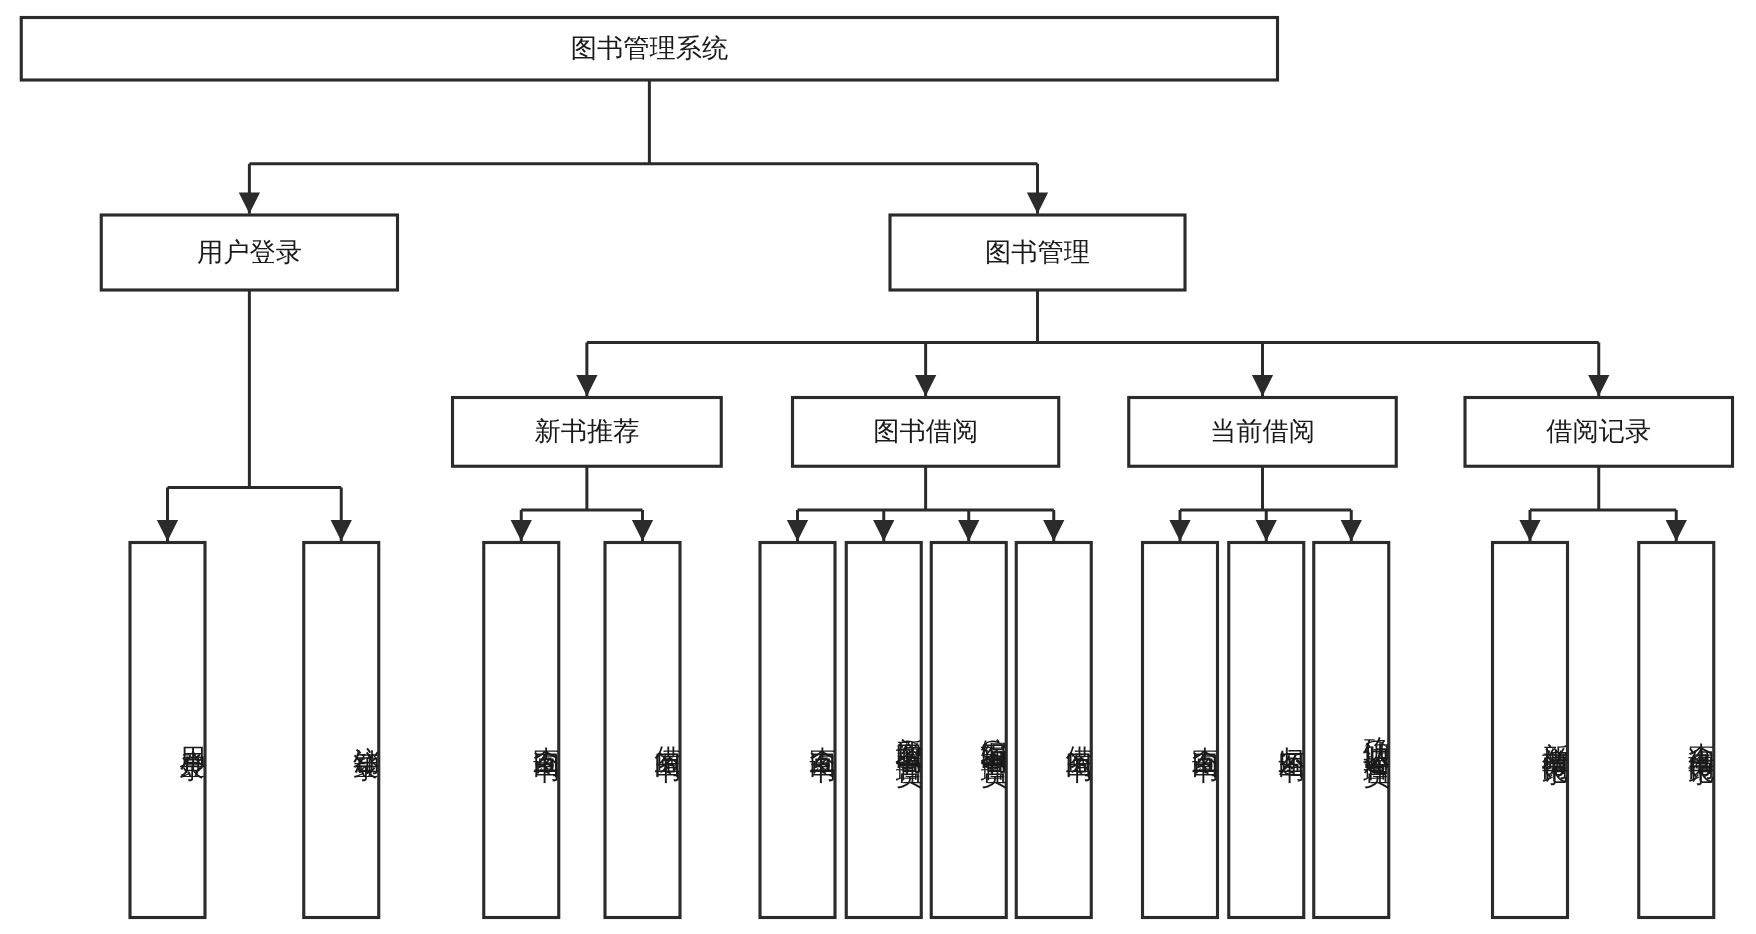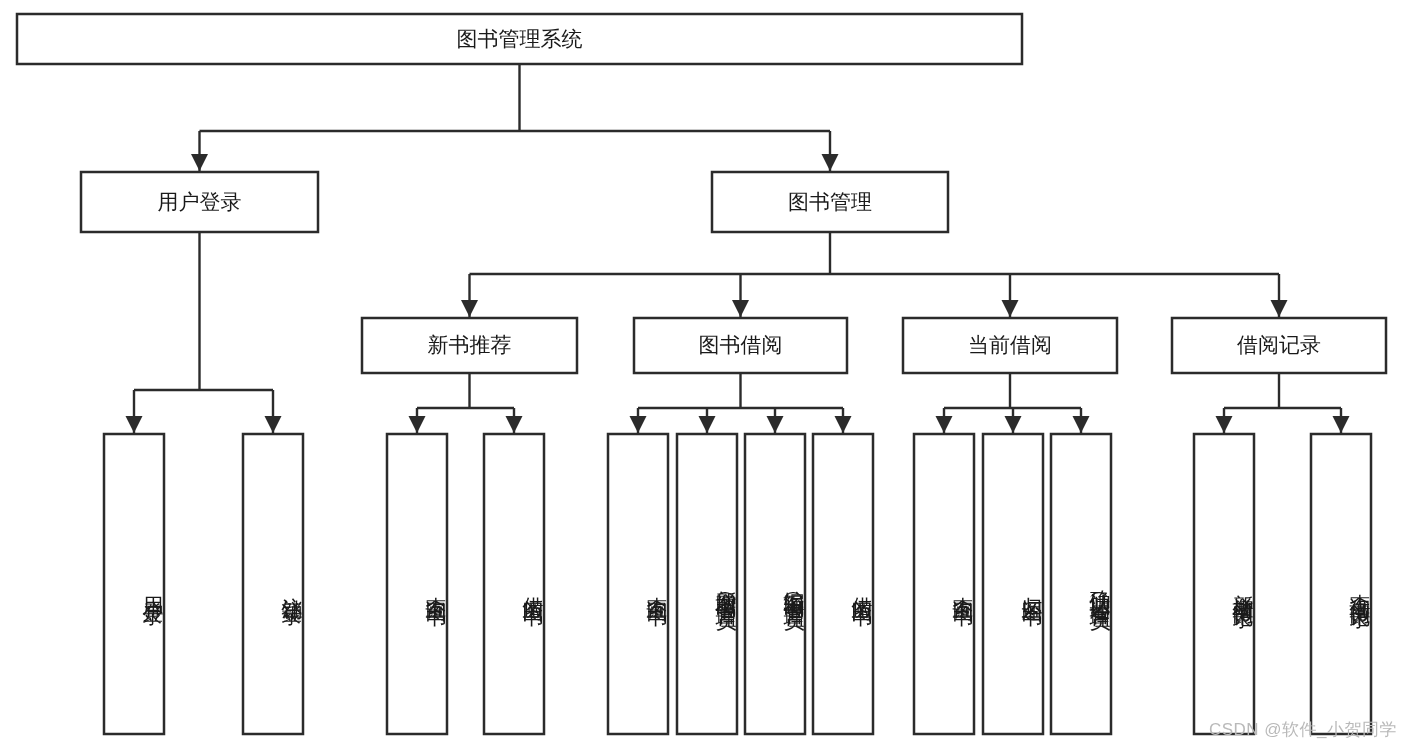--- a/index.html
+++ b/index.html
@@ -177,15 +177,14 @@
       <div class="node-label-v" style="left: 677px; top: 446px; width: 60px; height: 280px;">新增图书（管理员）</div>
       <div class="node-label-v" style="left: 745px; top: 446px; width: 60px; height: 280px;">编辑图书（管理员）</div>
       <div class="node-label-v" style="left: 813px; top: 446px; width: 60px; height: 280px;">借阅图书</div>
       <div class="node-label-v" style="left: 914px; top: 446px; width: 60px; height: 280px;">查询图书</div>
       <div class="node-label-v" style="left: 983px; top: 446px; width: 60px; height: 280px;">归还图书</div>
       <div class="node-label-v" style="left: 1051px; top: 446px; width: 60px; height: 280px;">确认归还（管理员）</div>
       <div class="node-label-v" style="left: 1194px; top: 446px; width: 60px; height: 280px;">新增借阅记录</div>
       <div class="node-label-v" style="left: 1311px; top: 446px; width: 60px; height: 280px;">查询借阅记录</div>
     </div>
 
-  <div class="watermark">CSDN @软件_小贺同学</div>
 
 </div>
 
 </body></html>

